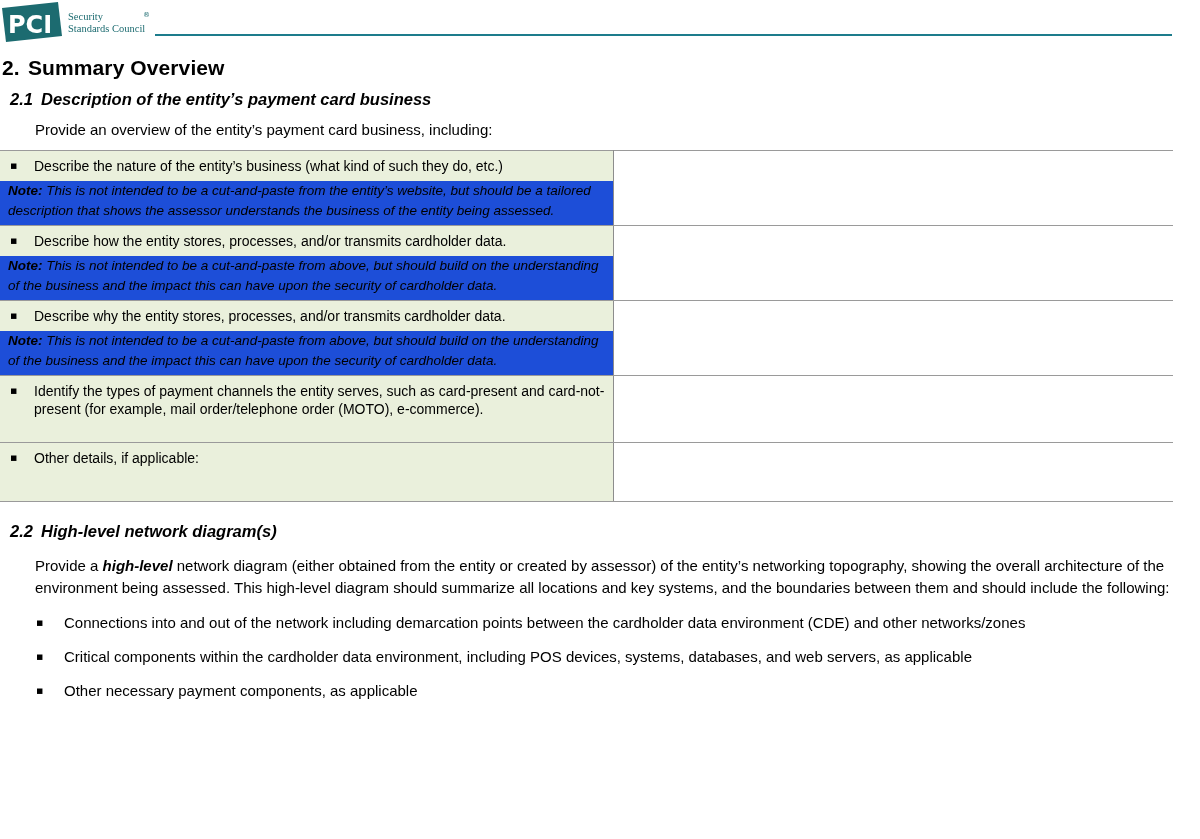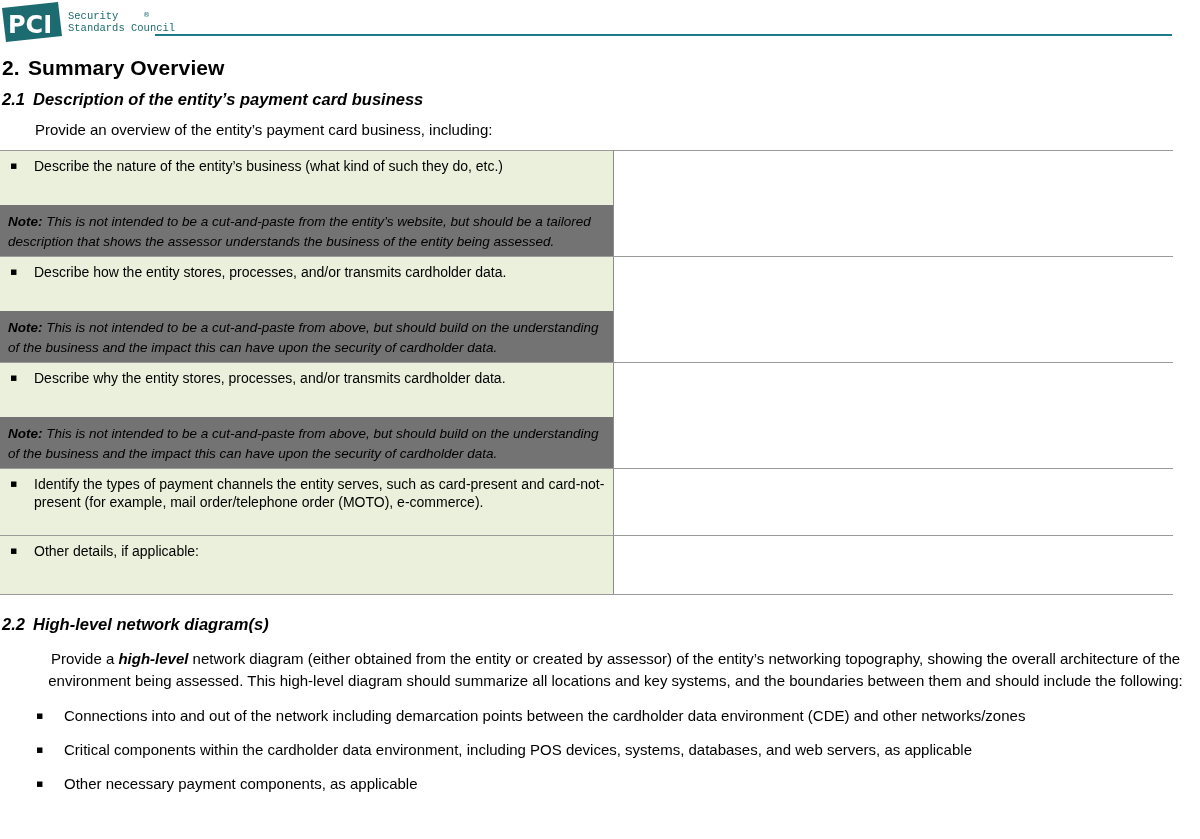--- a/index.html
+++ b/index.html
@@ -33,21 +33,21 @@
     left: 0;
     top: 0;
   }
   .logo-text {
     position: absolute;
     left: 68px;
     top: 9px;
     color: #1c6b70;
     font-size: 10.5px;
     line-height: 11.5px;
-    font-family: Liberation Mono, monospace;
+    font-family: Liberation Serif, serif;
     white-space: nowrap;
   }
   .logo-reg {
     position: absolute;
     left: 143px;
     top: 9px;
     color: #1c6b70;
     font-size: 7px;
     font-family: "DejaVu Sans", sans-serif;
   }
@@ -68,21 +68,21 @@
     padding: 0 2px 0 2px;
     letter-spacing: 0.1px;
   }
   .h1 .num { display: inline-block; min-width: 26px; }
 
   .h2 {
     font-size: 16.5px;
     font-weight: bold;
     font-style: italic;
     margin: 10px 0 0 0;
-    padding: 0 0 0 2px;
+    padding: 0 0 0 10px;
   }
   .h2 .num { display: inline-block; min-width: 31px; }
 
   .lead {
     font-size: 15px;
     margin: 12px 12px 0 0;
     padding-left: 35px;
   }
 
   
@@ -119,44 +119,42 @@
     flex: 0 0 auto;
     width: 24px;
     font-size: 11px;
     line-height: 18px;
     font-family: "DejaVu Sans", sans-serif;
   }
   .cell-bullet .btext {
     flex: 1 1 auto;
   }
   .cell-note {
-    background: #737373;
+    background: #1d4ed8;
     font-size: 13.5px;
     font-style: italic;
     line-height: 19.5px;
-    padding: 7px 6px 5px 8px;
-    margin-top: 24px;
+    padding: 0 6px 5px 8px;
   }
   .cell-note .note-label {
     font-weight: bold;
     font-style: italic;
   }
   .cell-pad {
     height: 18px;
   }
 
   
   .sec22 { margin-top: 20px; }
   .para {
     font-size: 15px;
     line-height: 21.5px;
     margin: 14px 0 0 0;
     padding-left: 35px;
     padding-right: 4px;
-    text-align: center;
   }
   .para b { font-weight: bold; font-style: italic; }
 
   .blist {
     margin: 14px 0 0 0;
     padding: 0;
     list-style: none;
   }
   .blist li {
     font-size: 15px;

